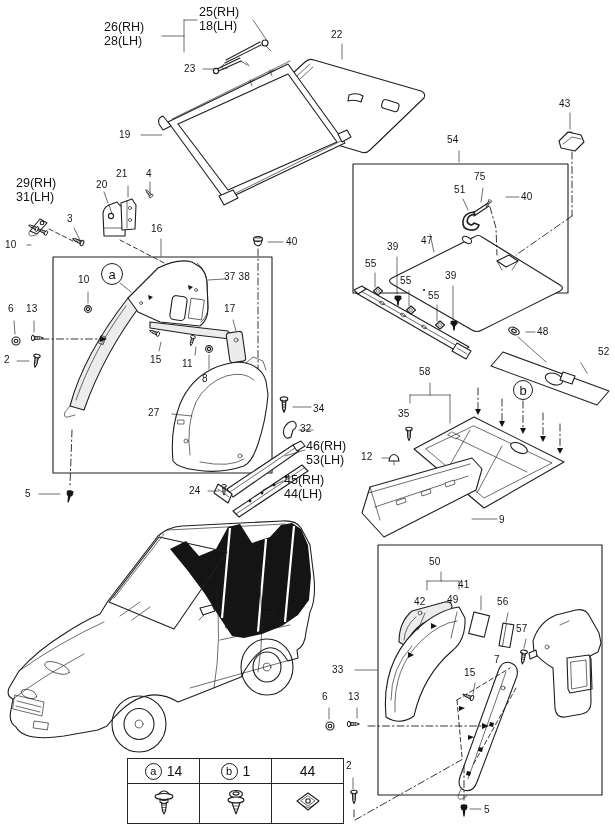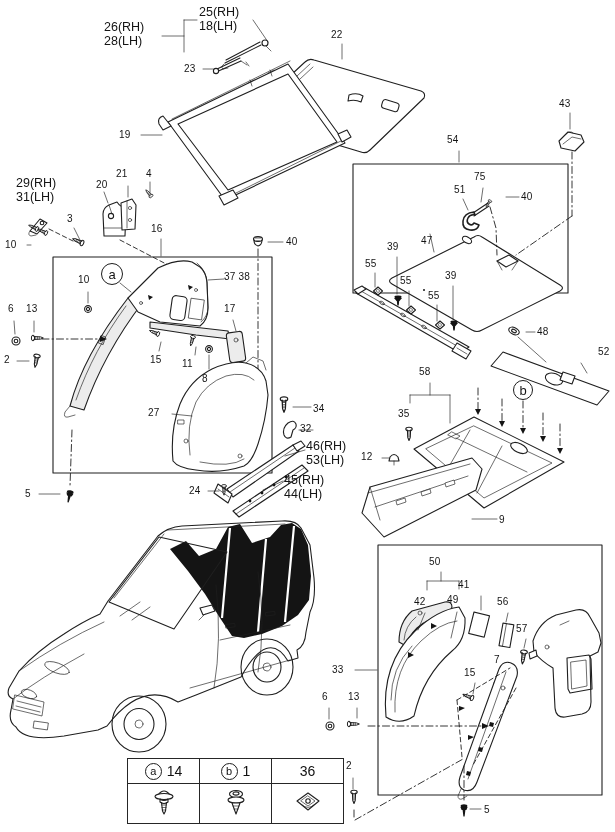--- a/index.html
+++ b/index.html
@@ -424,21 +424,21 @@
         <span>14</span>
       </span>
     </td>
     <td class="hd">
       <span class="hflex">
         <span class="cmark-sm">b</span>
         <span>1</span>
       </span>
     </td>
     <td class="hd">
-      <span>36</span>
+      <span>44</span>
     </td>
   </tr>
   <tr>
     <td class="ic">
       <svg width="28" height="30" viewBox="0 0 28 30">
         <path class="s" d="M8 8 q6 -8 12 0" fill="#fff"></path>
         <ellipse class="sf" cx="14" cy="9.5" rx="9" ry="3"></ellipse>
         <path class="sf" d="M10 12 q4 3 8 0 l0 3 q-4 3 -8 0 z"></path>
         <path class="s" d="M11.5 15.5 L12.5 24 L14 27 L15.5 24 L16.5 15.5"></path>
         <path class="s t" d="M11.8 18 h4.4 M12 20.5 h4 M12.3 23 h3.4"></path>

